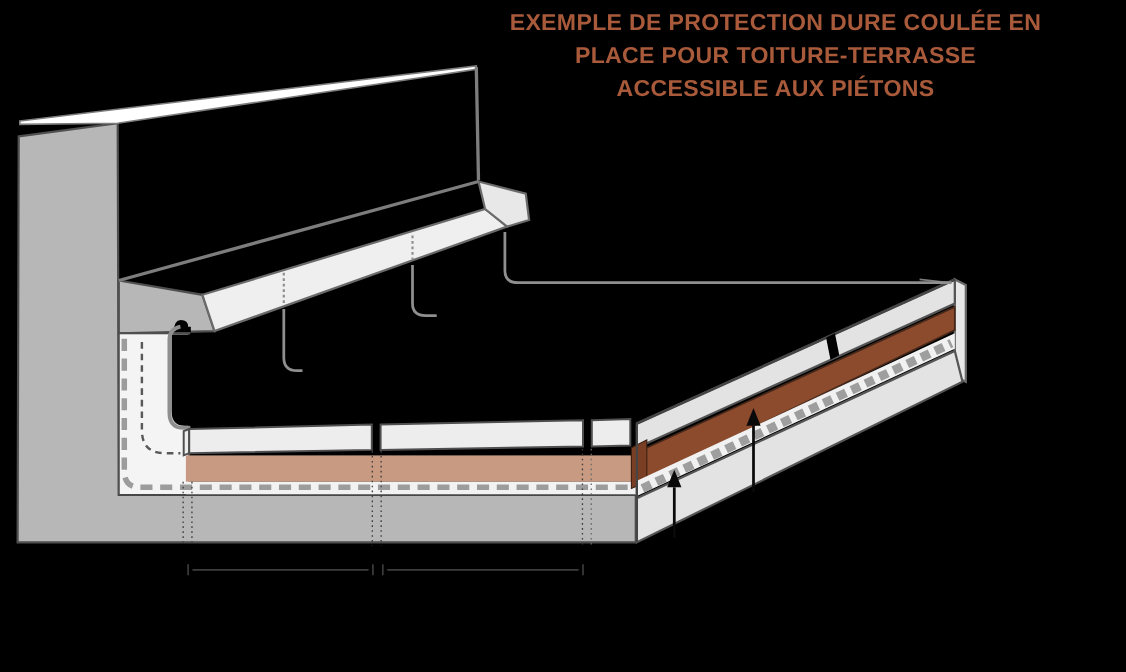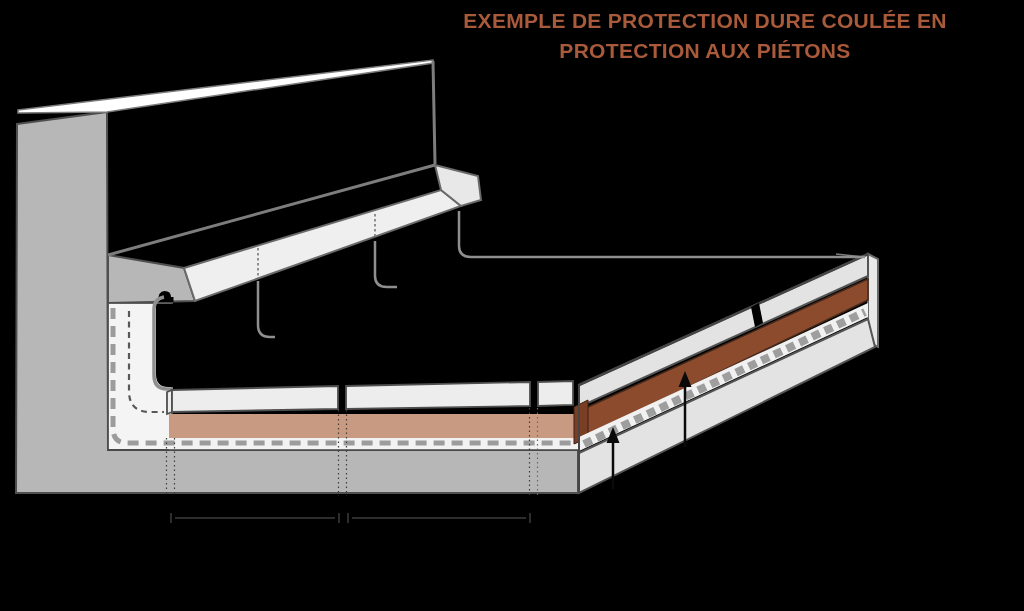--- a/index.html
+++ b/index.html
@@ -114,16 +114,17 @@
       <line class="s-dim" x1="327" y1="513" x2="327" y2="523"></line>
       <line class="s-dim" x1="336" y1="513" x2="336" y2="523"></line>
       <line class="s-dim" x1="518" y1="513" x2="518" y2="523"></line>
       <line class="s-dim" x1="163" y1="518" x2="323" y2="518"></line>
       <line class="s-dim" x1="340" y1="518" x2="514" y2="518"></line>
     </g>
   </svg>
 
   <div id="title-block">
     <div class="tline">EXEMPLE DE PROTECTION DURE COULÉE EN</div>
-    <div class="tline">PROTECTION AUX PIÉTONS</div>
+    <div class="tline">PLACE POUR TOITURE-TERRASSE</div>
+    <div class="tline">ACCESSIBLE AUX PIÉTONS</div>
   </div>
 
 </div>
 
 </body></html>

